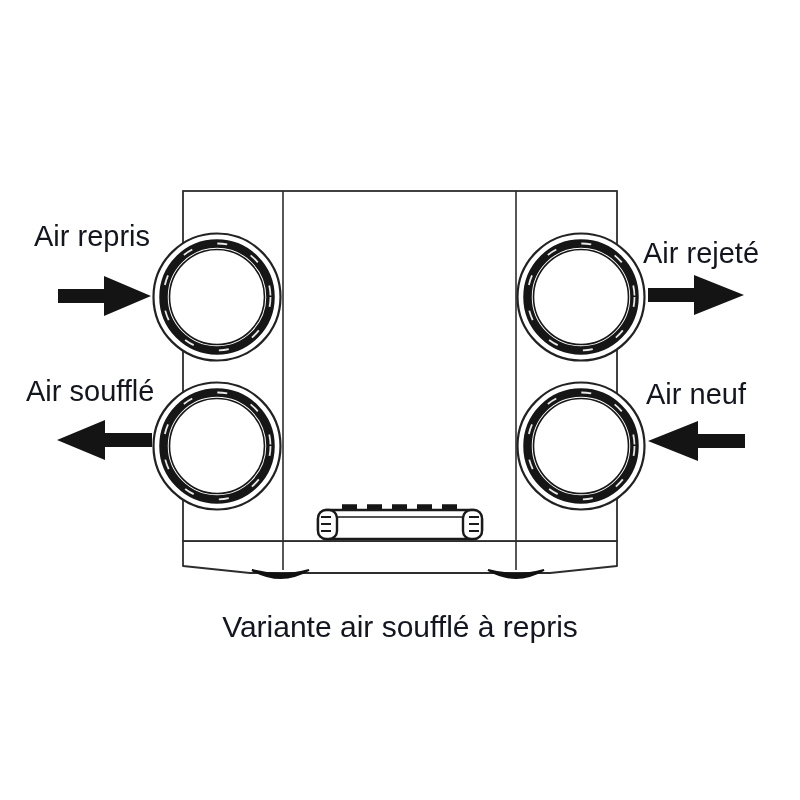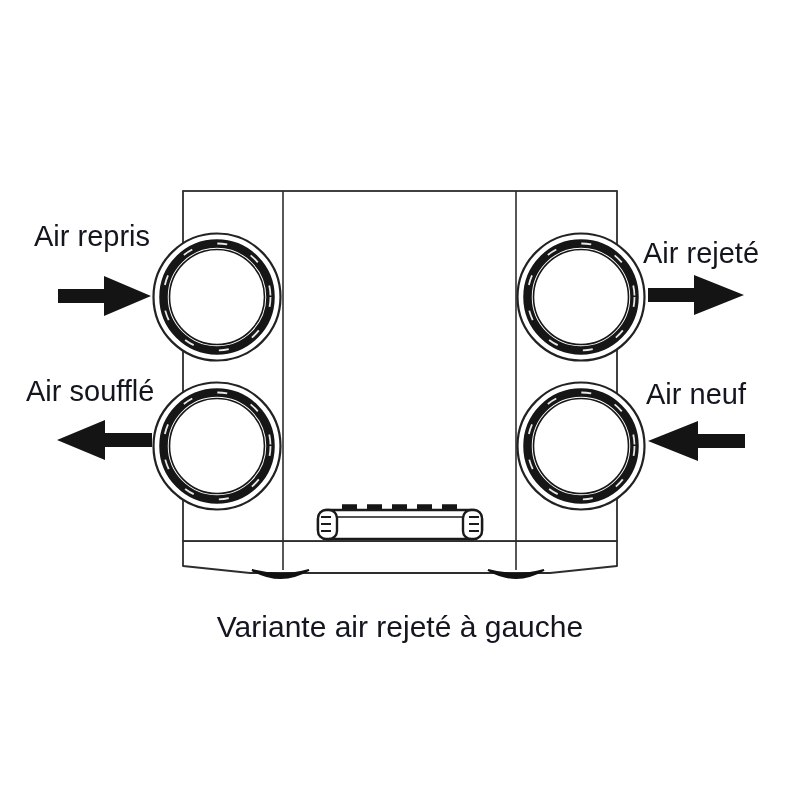--- a/index.html
+++ b/index.html
@@ -93,14 +93,14 @@
   </svg>
 
   <div class="flow-label lbl-top-left">Air repris</div>
 
   <div class="flow-label lbl-top-right">Air rejeté</div>
 
   <div class="flow-label lbl-bottom-left">Air soufflé</div>
 
   <div class="flow-label lbl-bottom-right">Air neuf</div>
 
-  <div class="caption">Variante air rejeté à gauche</div>
+  <div class="caption">Variante air soufflé à repris</div>
 </div>
 
 </body></html>

